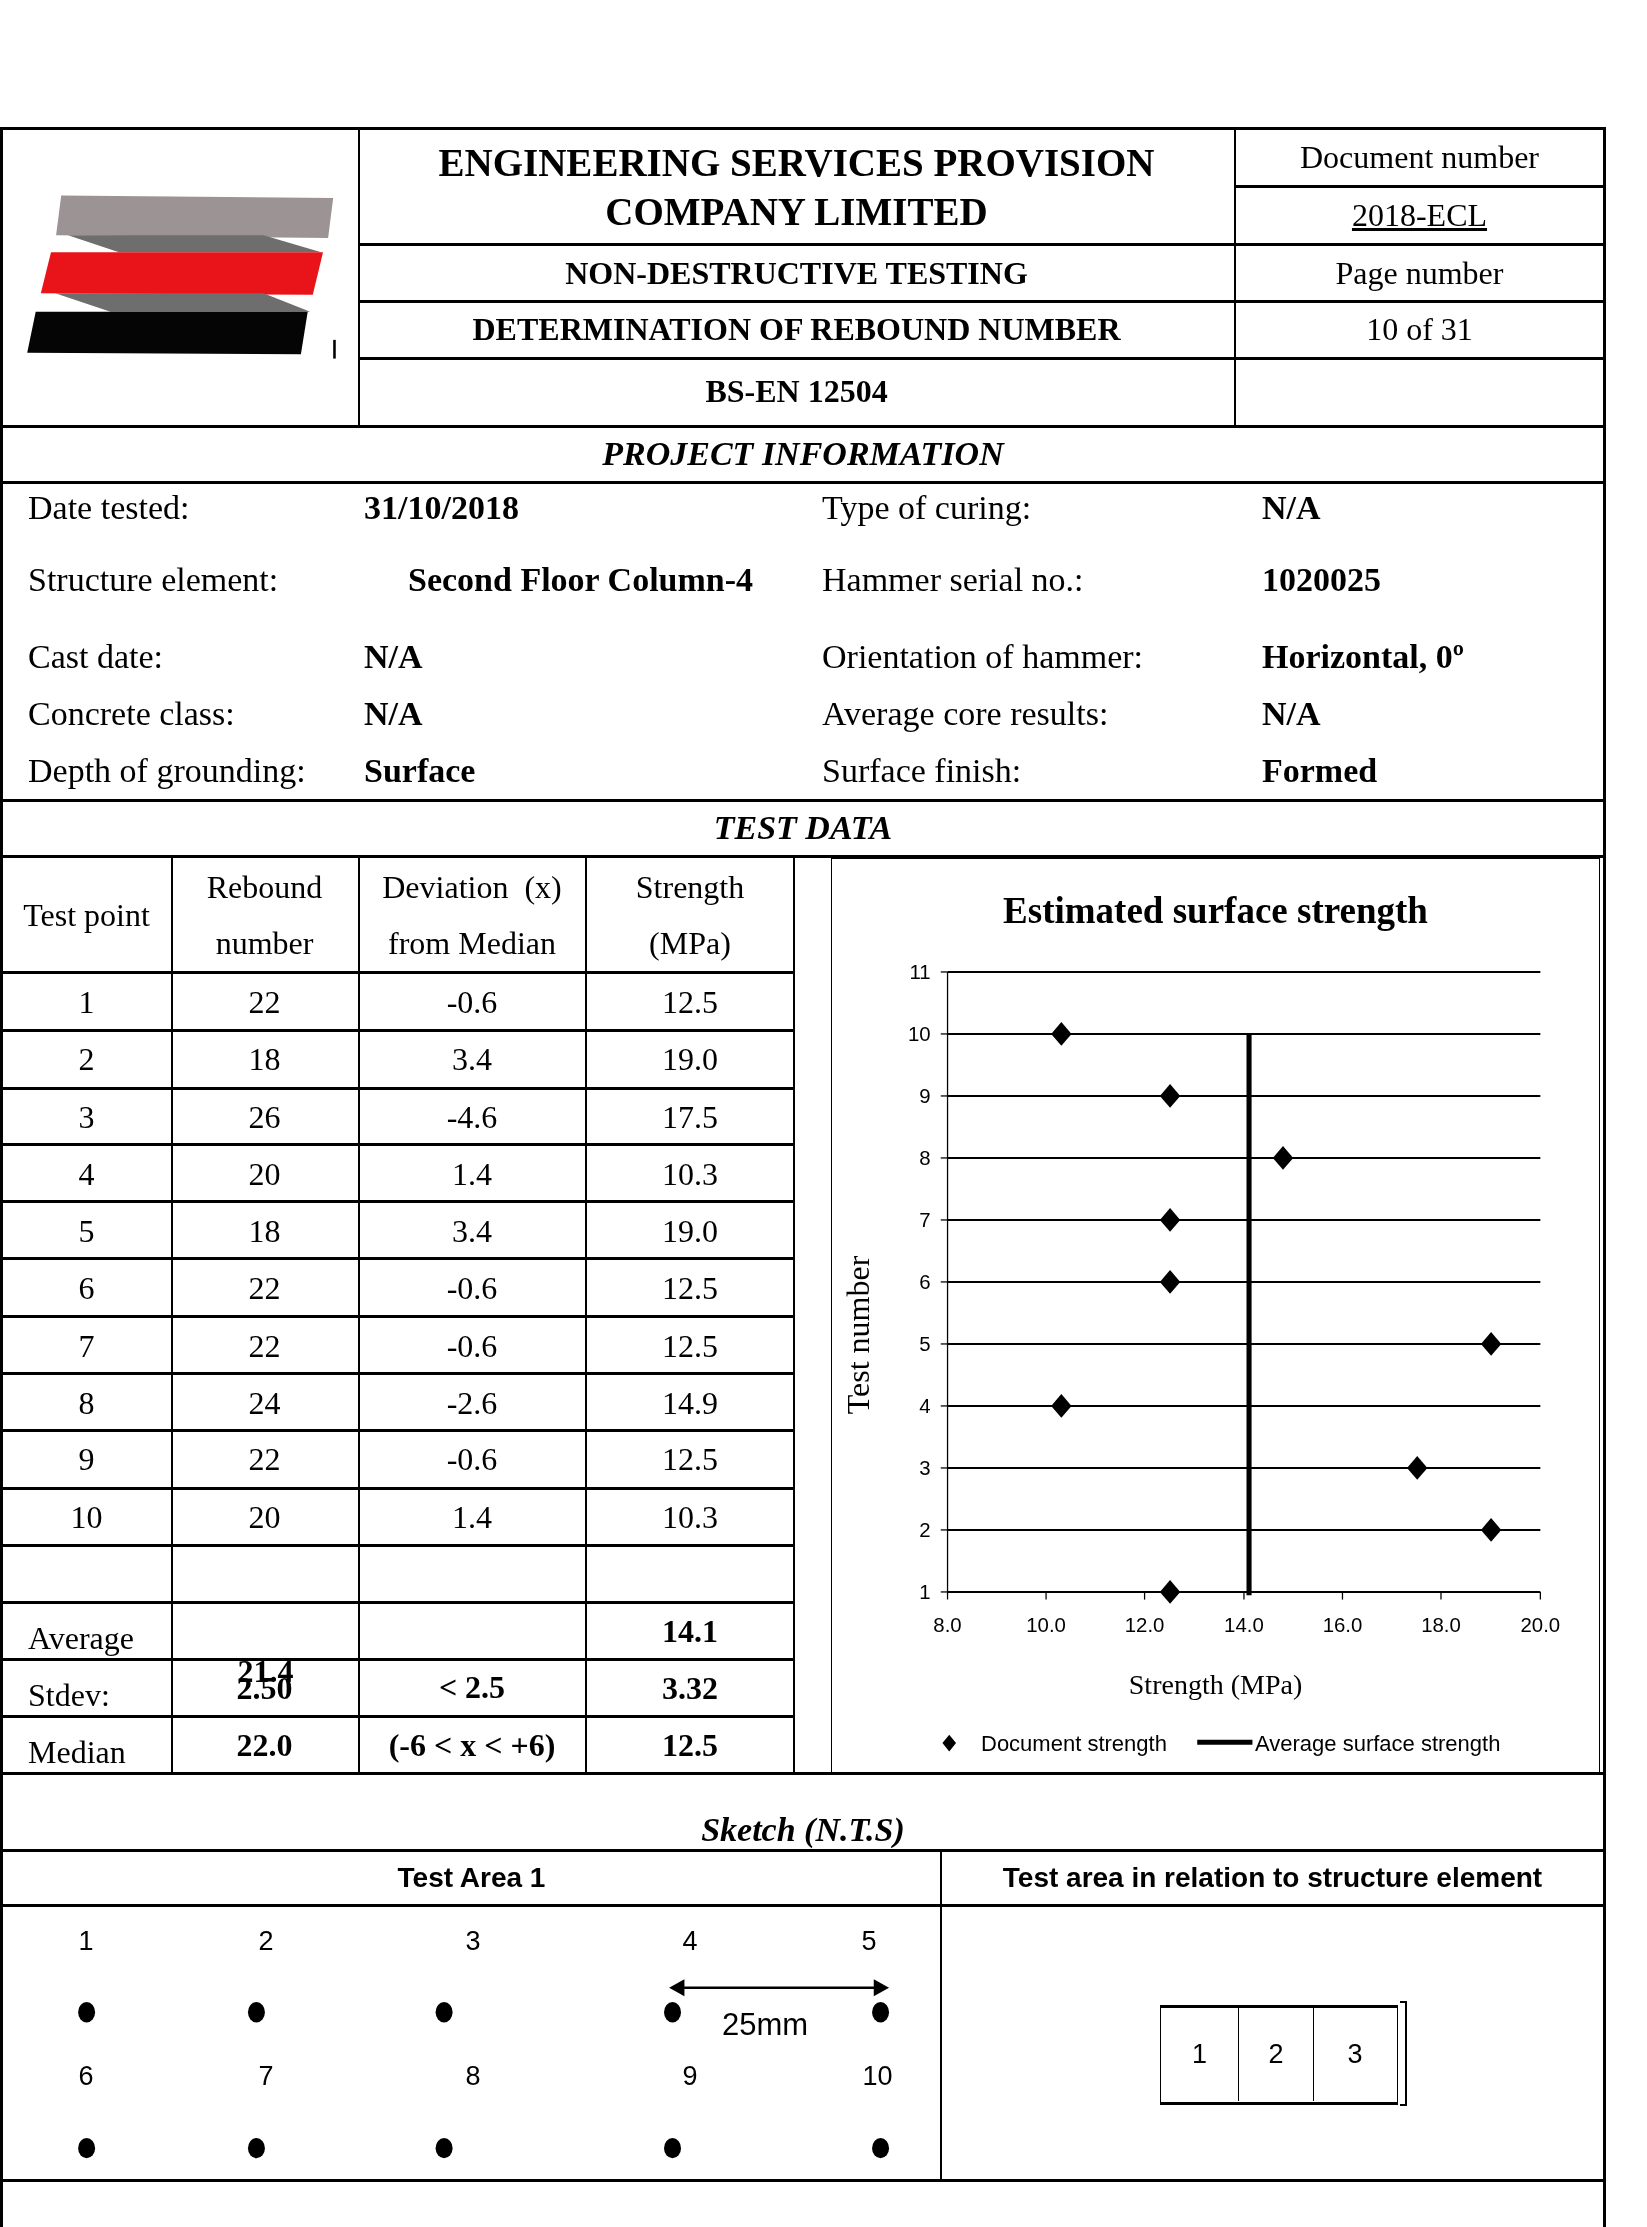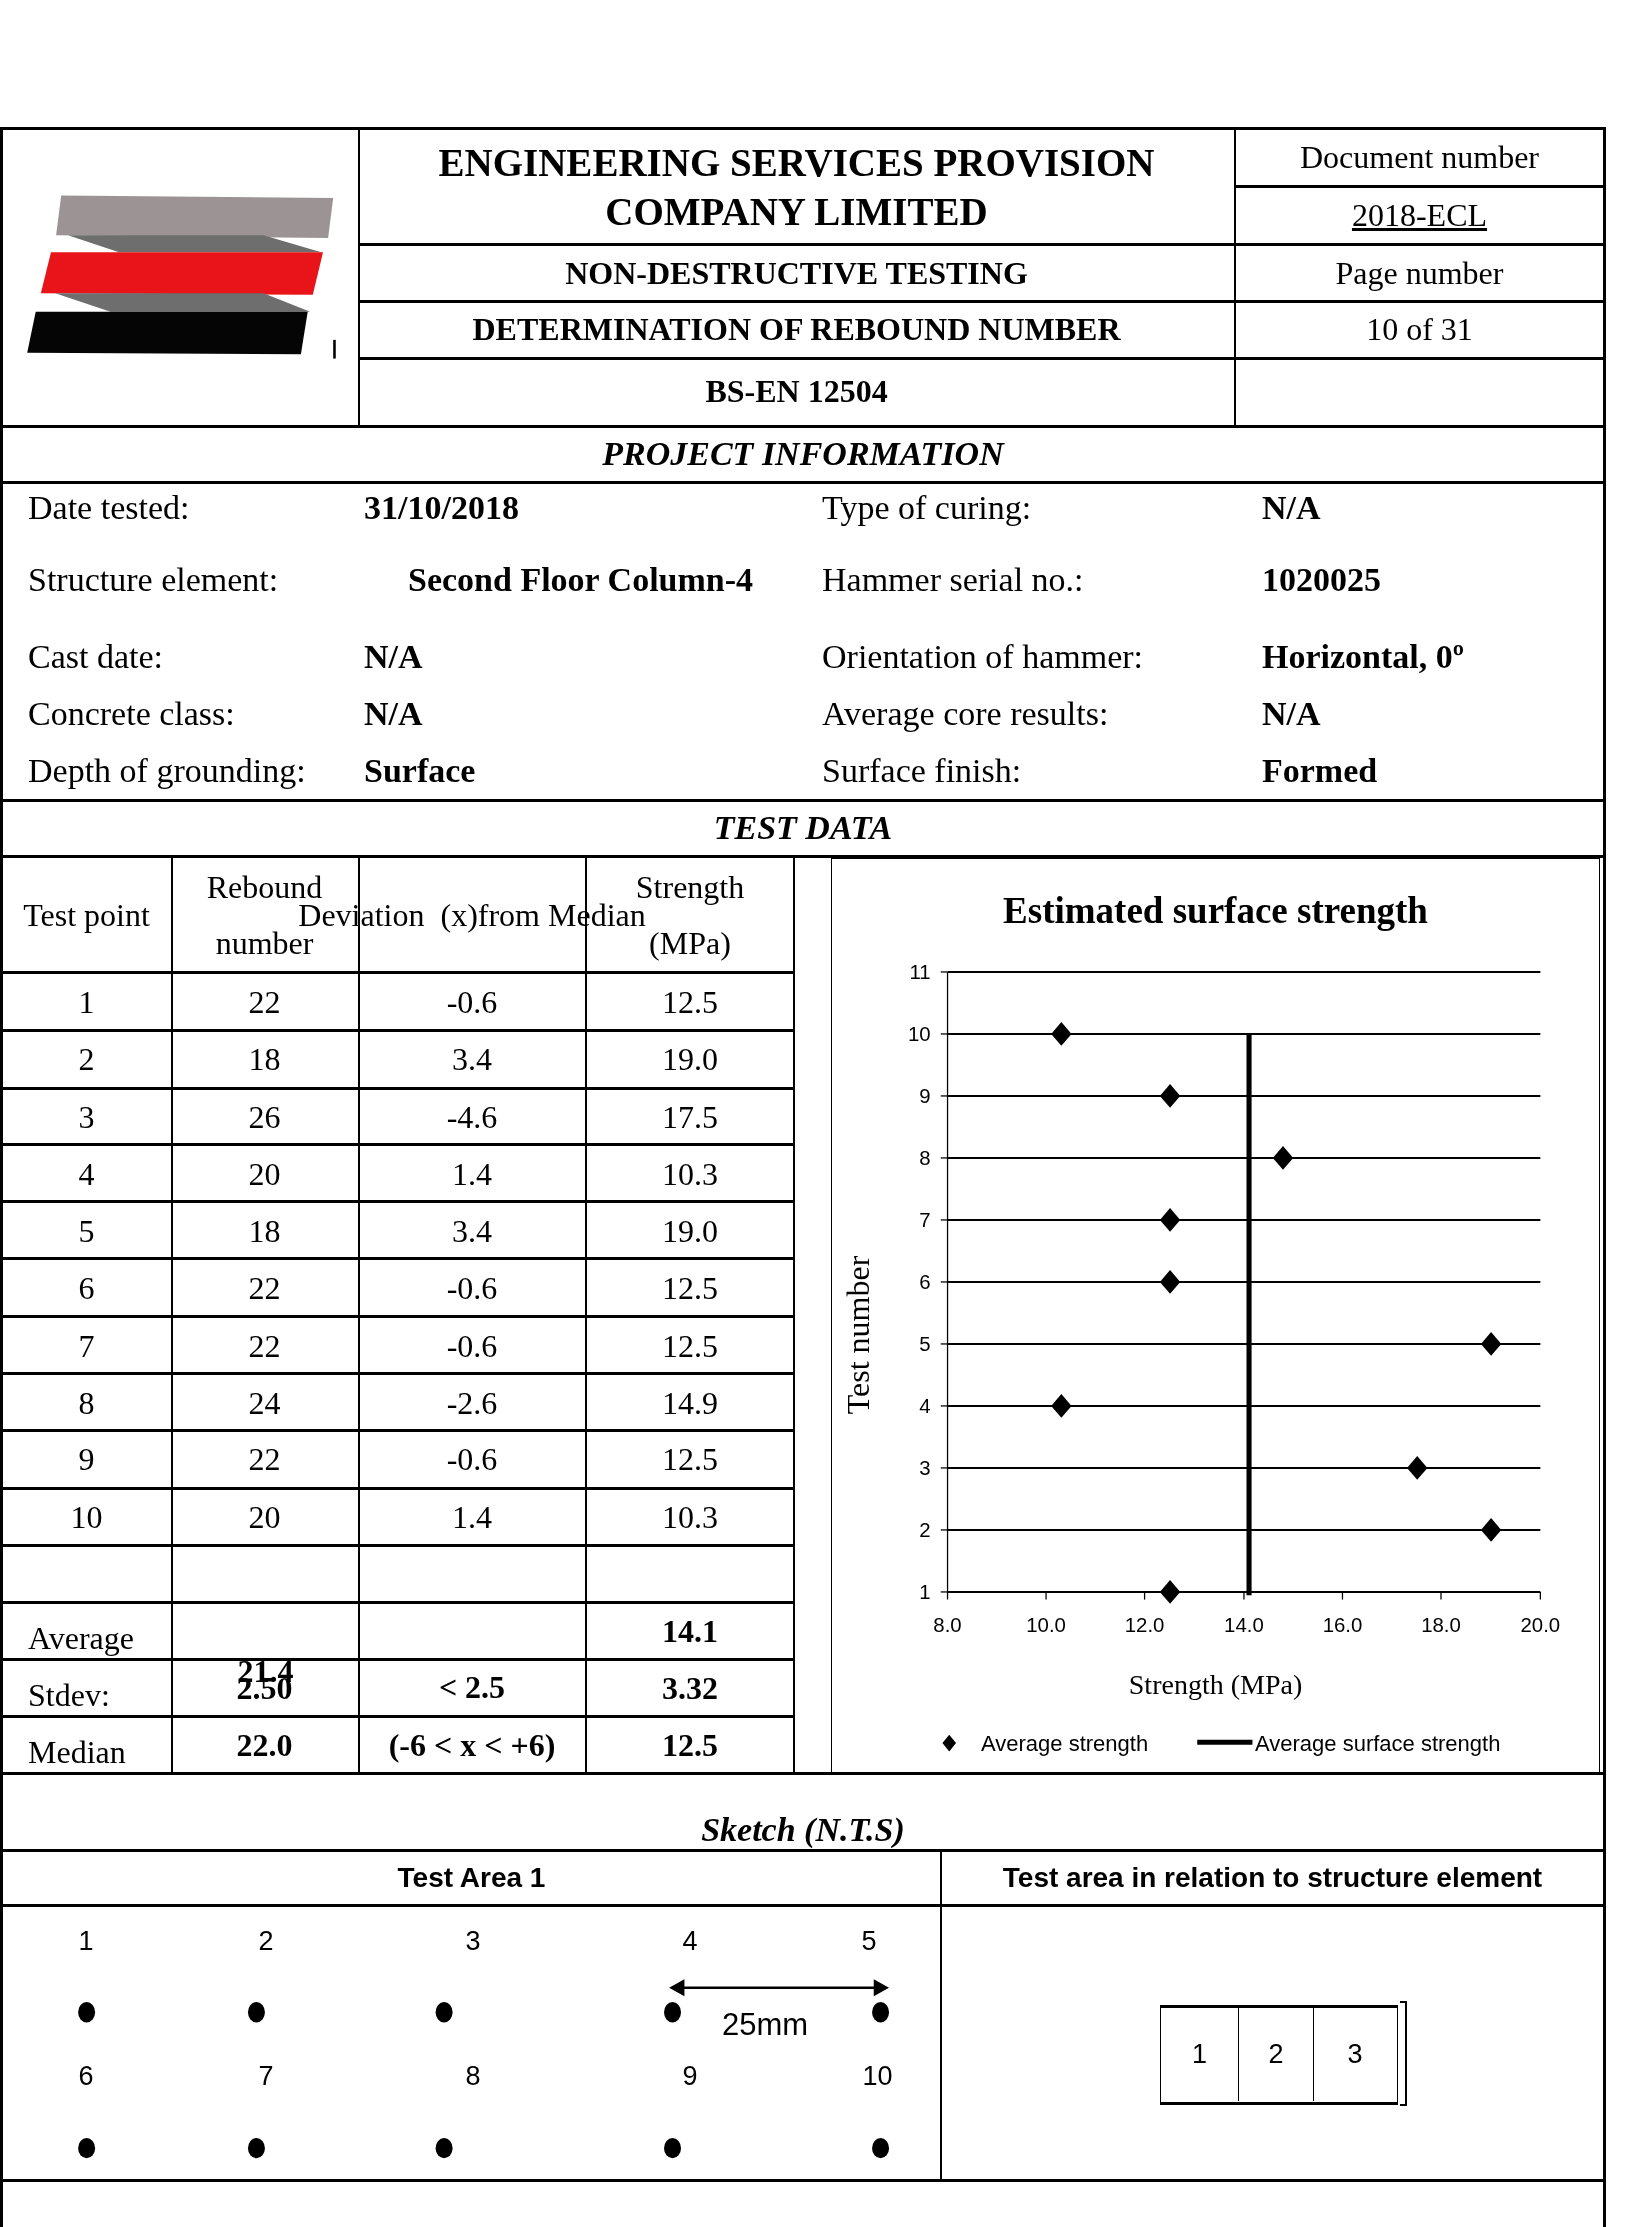--- a/index.html
+++ b/index.html
@@ -102,21 +102,21 @@
   <div class="hl" style="left:585px;top:856px;width:1.7px;height:918px;"></div>
   <div class="hl" style="left:793px;top:856px;width:1.7px;height:918px;"></div>
 
   <div>
 
     <div class="abs c t38" style="left:2.5px;top:858px;width:168px;height:114px;">Test point</div>
     <div class="abs c t38" style="left:172px;top:858px;width:185px;height:114px;flex-direction:column;line-height:56px;">
       <span>Rebound</span>
       <span>number</span>
     </div>
-    <div class="abs c t38" style="left:359px;top:858px;width:226px;height:114px;line-height:56px;white-space:pre;">
+    <div class="abs c t38" style="left:359px;top:858px;width:226px;height:114px;flex-direction:column;line-height:56px;white-space:pre;">
       <span>Deviation  (x)</span>
       <span>from Median</span>
     </div>
     <div class="abs c t38" style="left:587px;top:858px;width:206px;height:114px;flex-direction:column;line-height:56px;">
       <span>Strength</span>
       <span>(MPa)</span>
     </div>
     <div class="hl" style="left:0;top:971px;width:795px;height:2.5px;"></div>
 
     <div id="rows"></div>
@@ -282,21 +282,21 @@
         <polygon points="531,338 543,352 531,366 519,352"></polygon>
         <polygon points="398,265 410,279 398,293 386,279"></polygon>
         <polygon points="270,192 282,206 270,220 258,206"></polygon>
       </g>
 
       <polygon points="138,1031 146,1041 138,1051 130,1041" fill="#000"></polygon>
       <line x1="430" y1="1040" x2="495" y2="1040" stroke="#000" stroke-width="6"></line>
     </svg>
 
     <div class="abs c" style="left:0;top:805px;width:767px;height:42px;font-size:28px;">Strength (MPa)</div>
-    <div class="abs sans l" style="left:149px;top:868px;height:34px;font-size:22px;">Average strength</div>
+    <div class="abs sans l" style="left:149px;top:868px;height:34px;font-size:22px;">Document strength</div>
     <div class="abs sans l" style="left:423px;top:868px;height:34px;font-size:22px;">Average surface strength</div>
   </div>
 
   <div class="hl" style="left:0;top:1772px;width:1606px;height:2.5px;"></div>
   <div class="abs c b i t40" style="left:2.5px;top:1801px;width:1601px;height:58px;">Sketch (N.T.S)</div>
   <div class="hl" style="left:0;top:1849px;width:1606px;height:2.5px;"></div>
   <div class="hl" style="left:940px;top:1850px;width:1.7px;height:331px;"></div>
   <div class="abs c b sans" style="left:2.5px;top:1851px;width:938px;height:53px;font-size:28px;">Test Area 1</div>
   <div class="abs c b sans" style="left:942px;top:1851px;width:661px;height:53px;font-size:28px;">Test area in relation to structure element</div>
   <div class="hl" style="left:0;top:1904px;width:1606px;height:2.5px;"></div>

